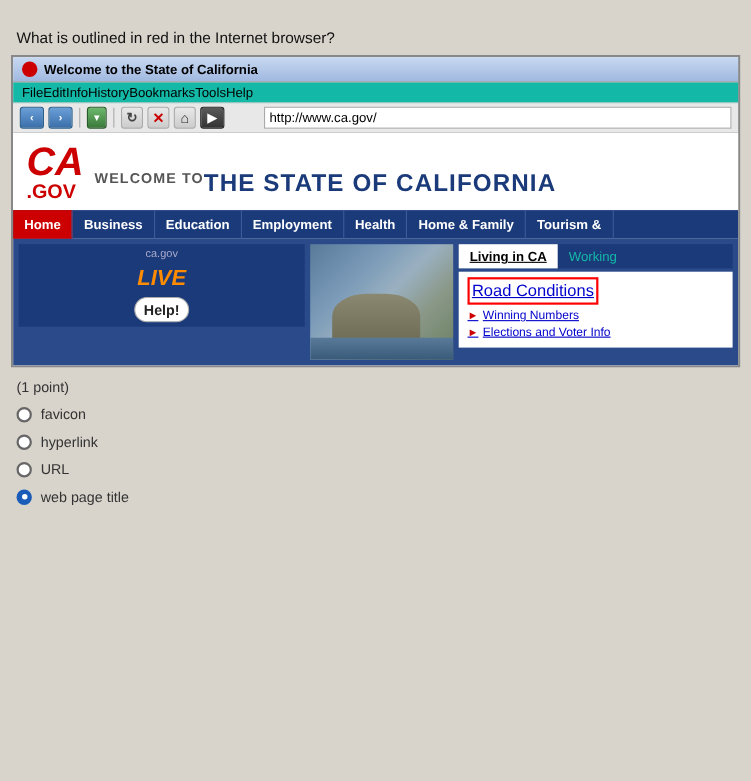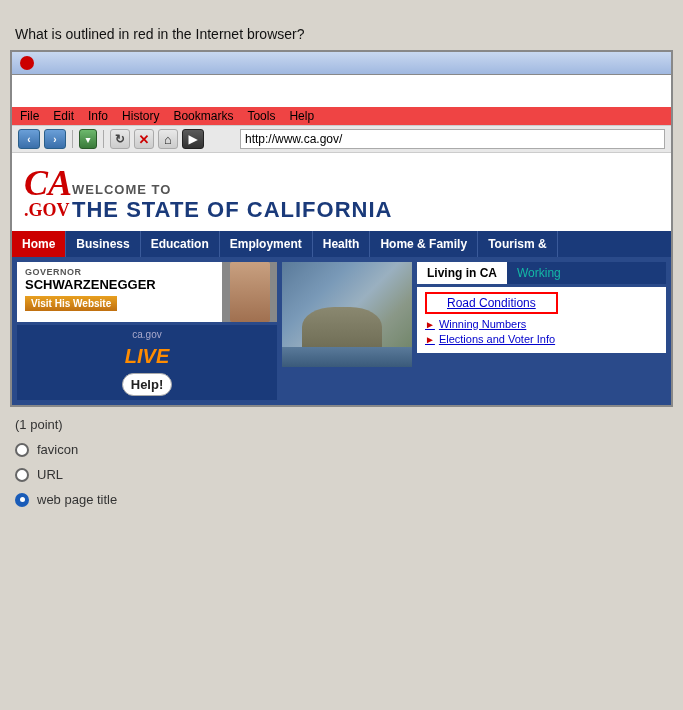--- a/index.html
+++ b/index.html
@@ -40,28 +40,26 @@
       width: 14px;
       height: 14px;
       background: #c00;
       border-radius: 50%;
       margin-right: 6px;
       display: inline-block;
       flex-shrink: 0;
     }
 
     .browser-menubar {
-      background: #ef4444;
+      background: #14b8a6;
       padding: 2px 8px;
       display: flex;
-      gap: 14px;
       font-size: 12px;
       color: #000;
       border-bottom: 1px solid #ccc;
-      margin-top: 32px;
     }
     .browser-menubar span {
       cursor: pointer;
     }
 
     .browser-toolbar {
       background: #e8e8e8;
       padding: 3px 6px;
       display: flex;
       align-items: center;
@@ -155,33 +153,32 @@
       align-items: center;
       padding: 8px 12px;
       background: white;
     }
     .ca-logo {
       font-size: 36px;
       font-weight: bold;
       font-style: italic;
       color: #c00;
       line-height: 1;
-      margin-right: 0;
-      font-family: Liberation Serif, serif;
+      margin-right: 10px;
+      font-family: Liberation Sans, sans-serif;
     }
     .ca-logo .gov-text {
       font-size: 18px;
       font-style: normal;
       font-weight: bold;
       color: #c00;
       display: block;
     }
     .welcome-text {
       display: flex;
-      flex-direction: column;
       margin-top: 21px;
     }
     .welcome-to {
       font-size: 13px;
       font-weight: bold;
       color: #555;
       letter-spacing: 1px;
     }
     .state-name {
       font-size: 22px;
@@ -338,33 +335,34 @@
     .living-tab {
       padding: 4px 10px;
       font-size: 12px;
       color: #14b8a6;
       cursor: pointer;
     }
     .living-tab.active {
       background: white;
       color: #000;
       font-weight: bold;
+      text-decoration: underline;
     }
 
     .links-panel {
       background: white;
       padding: 5px 8px;
     }
     .road-conditions-link {
       display: inline-block;
       color: #0000cc;
-      font-size: 12px;
+      font-size: 15px;
       text-decoration: underline;
       border: 2px solid red;
-      padding: 2px 20px;
+      padding: 2px 2px;
       margin-bottom: 4px;
       cursor: pointer;
     }
     .site-link {
       display: flex;
       align-items: center;
       gap: 4px;
       font-size: 11px;
       color: #0000cc;
       text-decoration: underline;
@@ -420,20 +418,21 @@
 <body>
 
 <div class="question-area">
   <span>What is outlined in red in the Internet browser?</span>
 </div>
 
 <div class="browser-window">
 
   <div class="browser-titlebar">
     <span class="browser-favicon"></span>
+    <span>Welcome to the State of California</span>
   </div>
 
   <div class="browser-menubar">
     <span>File</span>
     <span>Edit</span>
     <span>Info</span>
     <span>History</span>
     <span>Bookmarks</span>
     <span>Tools</span>
     <span>Help</span>
@@ -473,30 +472,20 @@
       <div class="nav-item">Education</div>
       <div class="nav-item">Employment</div>
       <div class="nav-item">Health</div>
       <div class="nav-item">Home &amp; Family</div>
       <div class="nav-item">Tourism &amp;</div>
     </div>
 
     <div class="content-area">
 
       <div class="left-panel">
-        <div class="gov-banner">
-          <div class="gov-text-box">
-            <div class="governor-label">GOVERNOR</div>
-            <div class="governor-name">SCHWARZENEGGER</div>
-            <div class="visit-btn">Visit His Website</div>
-          </div>
-          <div class="gov-photo">
-            <div class="gov-photo-shape"></div>
-          </div>
-        </div>
 
         <div class="live-banner">
           <span class="ca-gov-label">ca.gov</span>
           <span class="live-label">LIVE</span>
           <div class="help-btn">Help!</div>
         </div>
       </div>
 
       <div class="middle-panel">
         <div class="landscape-img">
@@ -528,20 +517,24 @@
 </div>
 
 <div class="quiz-area">
   <div class="points-label">(1 point)</div>
 
   <div class="radio-option">
     <div class="radio-circle"></div>
     <span>favicon</span>
   </div>
 
+  <div class="radio-option">
+    <div class="radio-circle"></div>
+    <span>hyperlink</span>
+  </div>
 
   <div class="radio-option">
     <div class="radio-circle"></div>
     <span>URL</span>
   </div>
 
   <div class="radio-option">
     <div class="radio-circle selected"></div>
     <span>web page title</span>
   </div>

